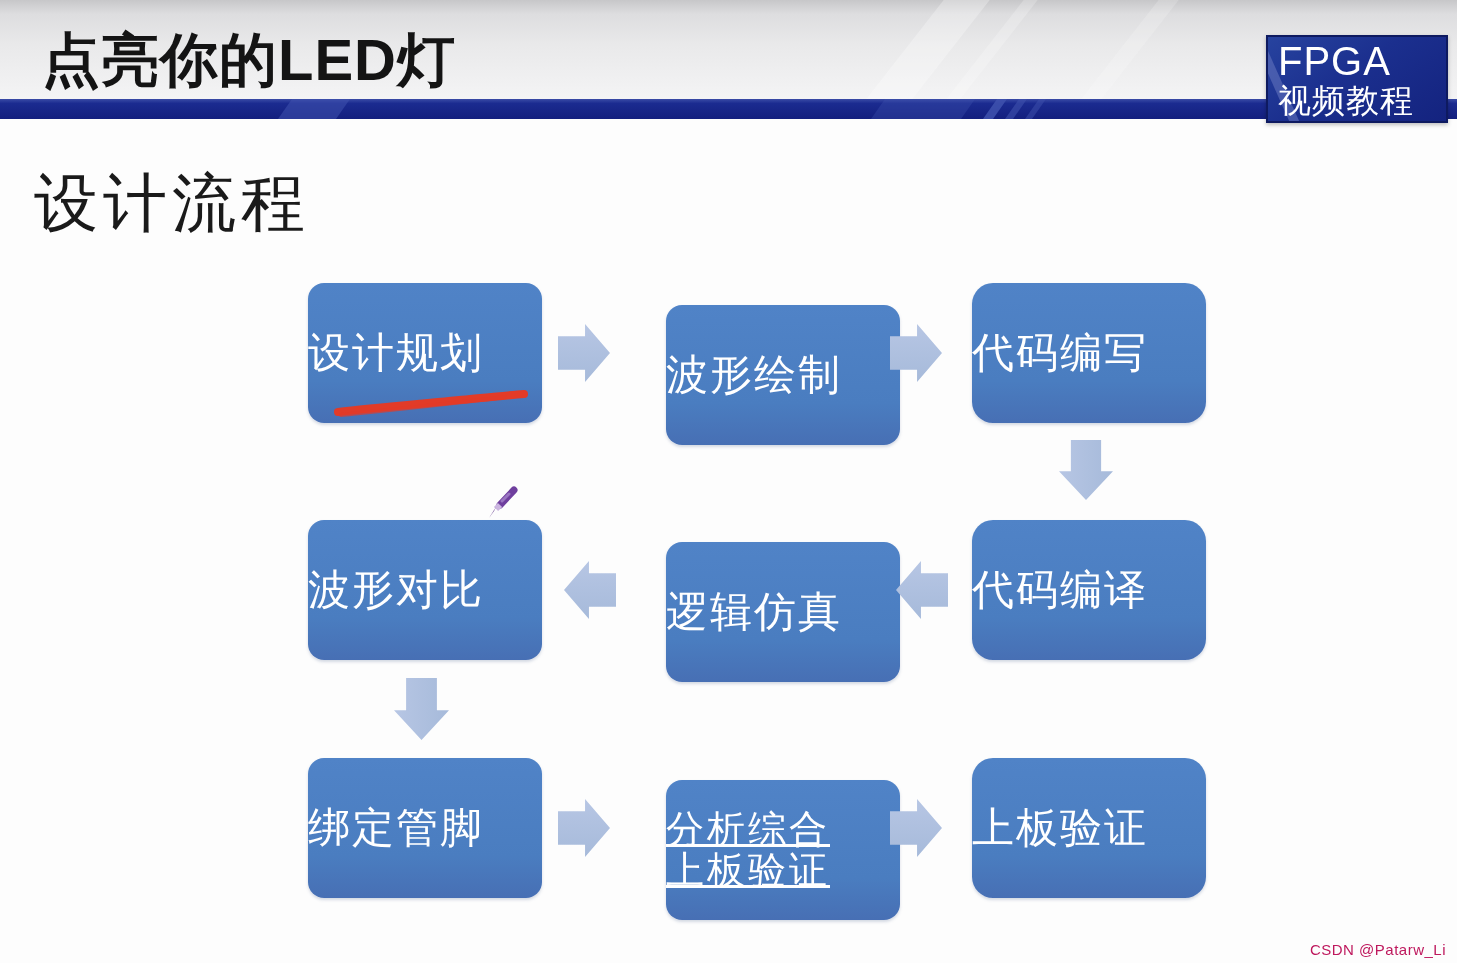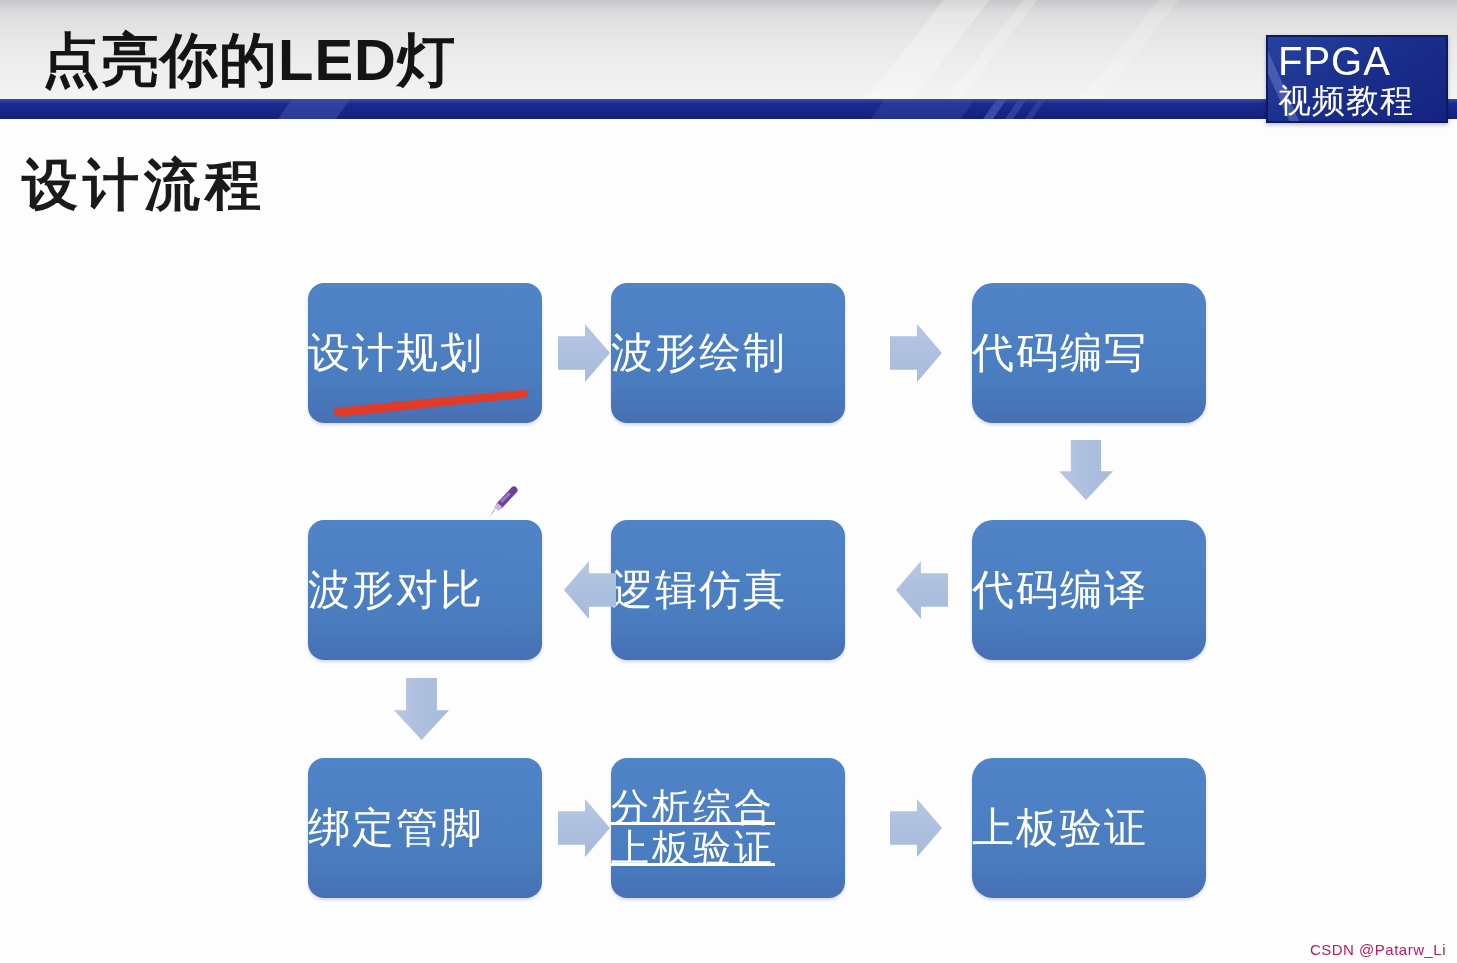--- a/index.html
+++ b/index.html
@@ -27,31 +27,31 @@
   .badge{position:absolute;left:1266px;top:23px;width:182px;height:88px;z-index:5;
     background:linear-gradient(145deg,#27439f 0%,#1b2f8e 45%,#14237f 100%);
     border:2px solid #0e1a60;box-shadow:0 2px 4px rgba(0,0,0,.25);
     color:#ffffff;padding:3px 0 8px 10px;overflow:hidden;margin-top:12px;}
   .badge-streak{position:absolute;left:6px;top:-10px;width:10px;height:120px;background:#6d7ec4;
     opacity:.5;transform:skewX(24deg);}
   .badge-line1{position:relative;font-size:40px;font-weight:500;line-height:42px;letter-spacing:1px;}
   .badge-line2{position:relative;font-size:33px;font-weight:500;line-height:38px;letter-spacing:1px;}
 
   
-  .slide-title{position:absolute;left:22px;top:148px;margin:0;font-size:56px;font-weight:700;
+  .slide-title{position:absolute;left:22px;top:148px;margin:12px;font-size:64px;font-weight:400;
     color:#1a1a1a;letter-spacing:5px;white-space:nowrap;}
 
   
   .fbox{position:absolute;width:234px;height:140px;border-radius:16px;
     background:linear-gradient(180deg,#5083c7 0%,#4a7dc0 70%,#476fb4 100%);
     display:flex;flex-direction:column;justify-content:center;
     color:#ffffff;font-size:42px;font-weight:500;letter-spacing:2px;
     box-shadow:0 2px 3px rgba(90,110,150,.25);}
   .fbox .small{font-size:38px;line-height:41px;letter-spacing:3px;text-decoration:underline;}
-  .c1{left:308px;} .c2{left:611px;} .c3{left:972px;border-radius:21px;}
+  .c1{left:308px;} .c2{left:666px;margin-top:22px;} .c3{left:972px;border-radius:21px;}
   .r1{top:283px;} .r2{top:520px;} .r3{top:758px;}
 
   
   .arrow{position:absolute;background:linear-gradient(180deg,#b7c6e4 0%,#a6bada 100%);}
   .arrow-right{clip-path:polygon(0 21%,52% 21%,52% 0,100% 50%,52% 100%,52% 79%,0 79%);}
   .arrow-left{clip-path:polygon(100% 21%,48% 21%,48% 0,0 50%,48% 100%,48% 79%,100% 79%);}
   .arrow-down{background:linear-gradient(90deg,#b7c6e4 0%,#a6bada 100%);
     clip-path:polygon(22% 0,78% 0,78% 52%,100% 52%,50% 100%,0 52%,22% 52%);}
   .a1{left:558px;top:324px;width:52px;height:58px;}
   .a2{left:890px;top:324px;width:52px;height:58px;}

